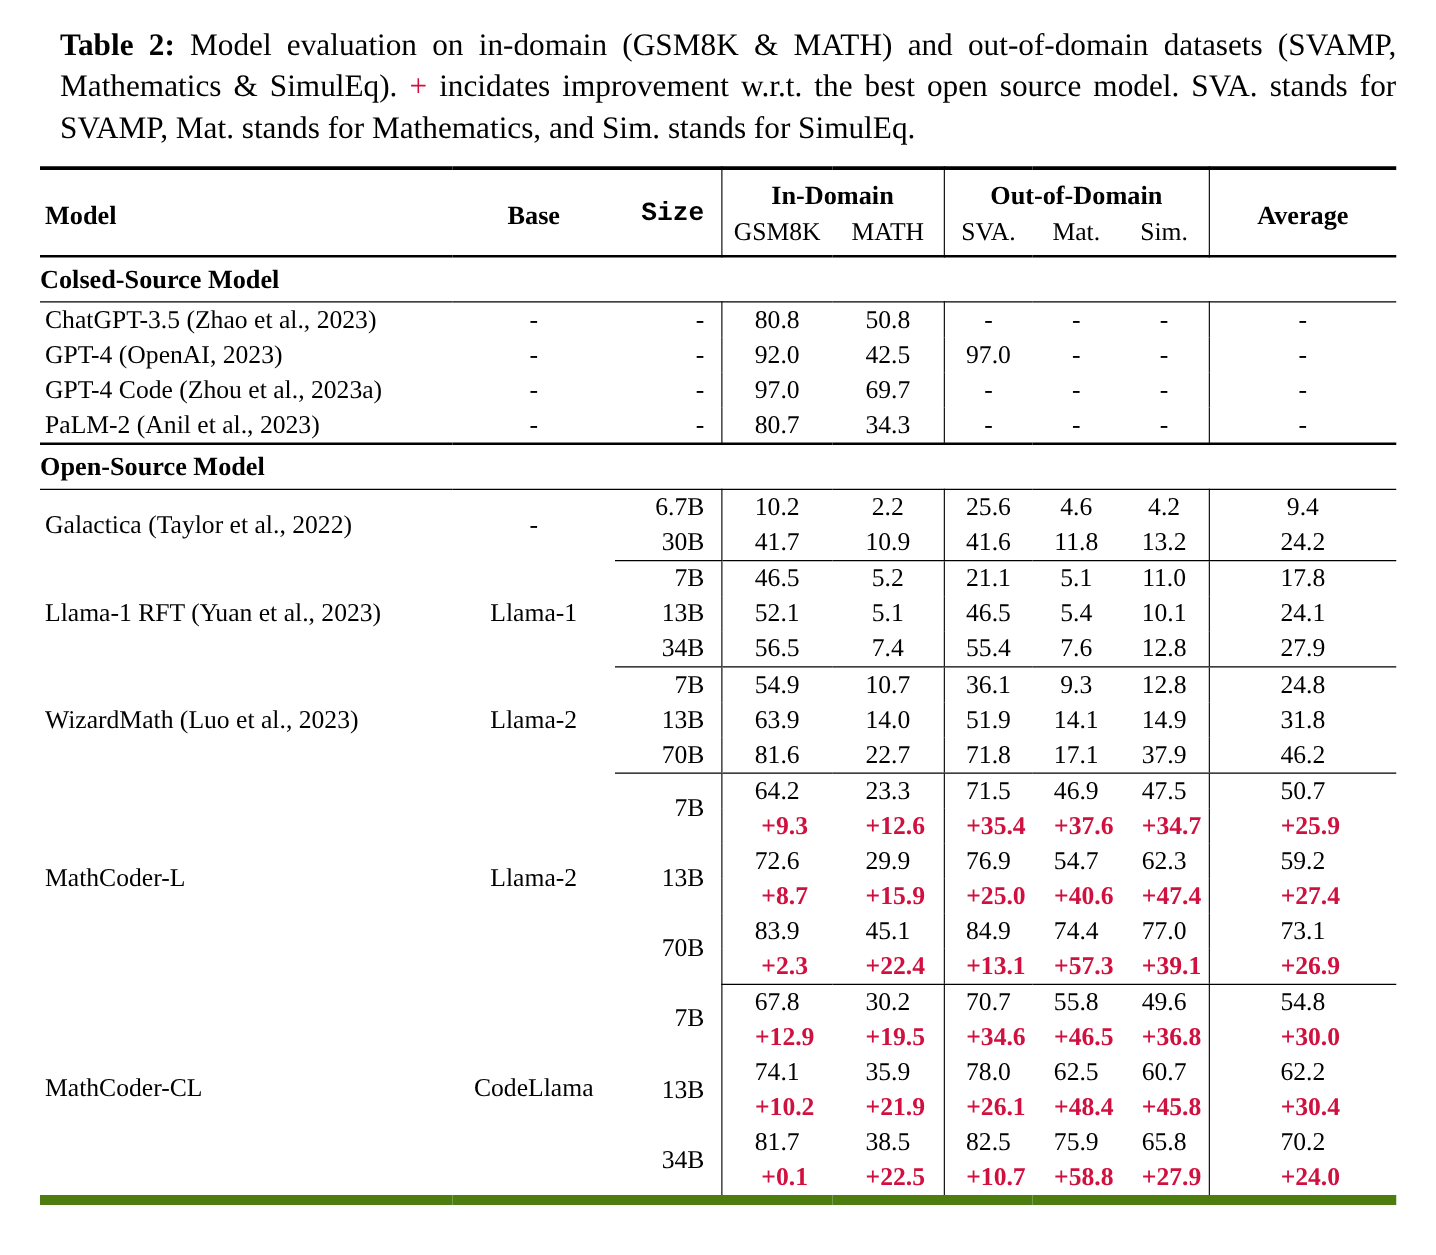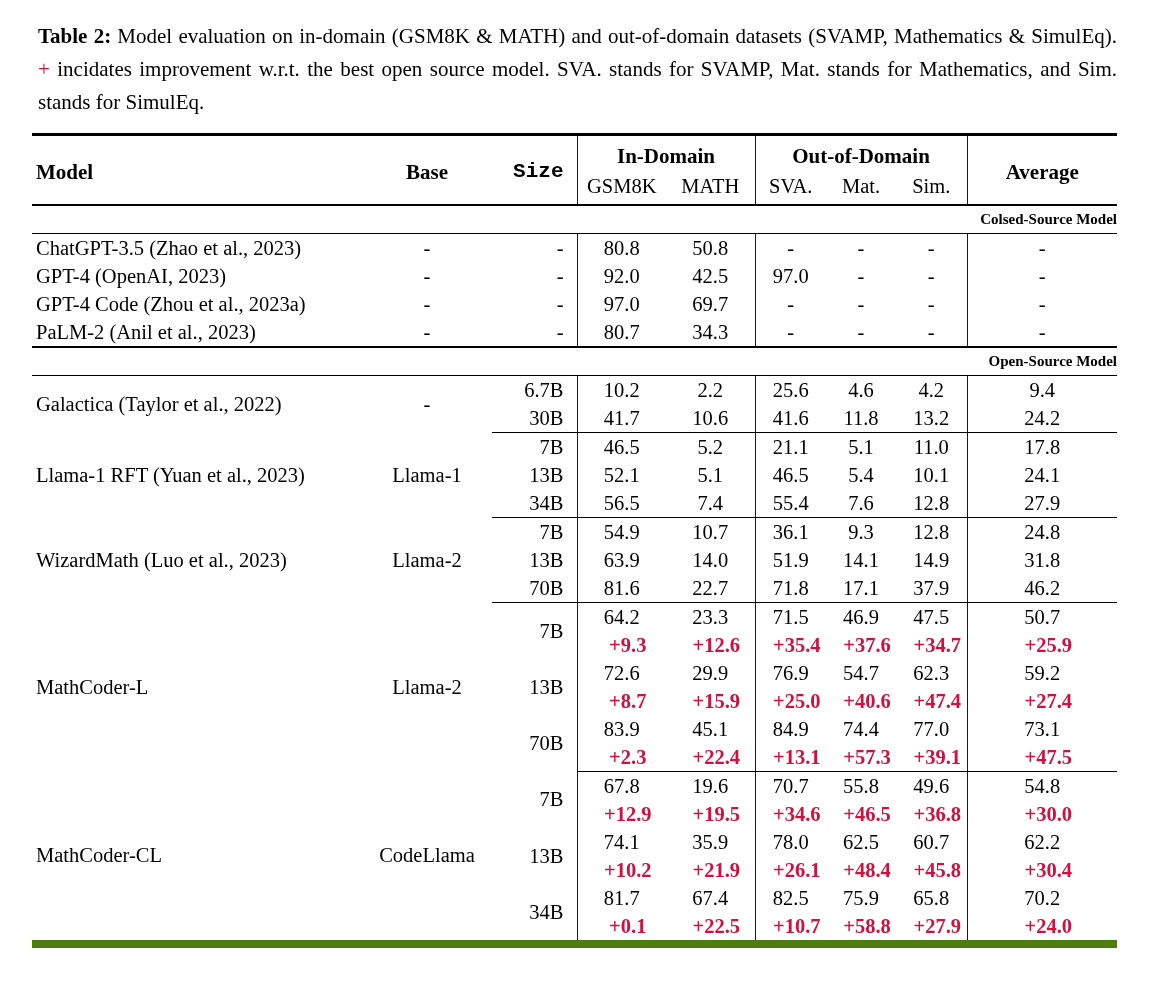--- a/index.html
+++ b/index.html
@@ -6,22 +6,22 @@
   body {
     width: 1149px; height: 1004px;
     font-family: "Liberation Serif", "DejaVu Serif", serif;
     color: #000;
     box-sizing: border-box;
   }
   .page { padding: 20px 32px 0 32px; }
 
   
   .caption {
-    margin: 0 0 14px 6px;
-    font-size: 21px;
+    margin: 0 0 14px 16px;
+    font-size: 25px;
     line-height: 33px;
     text-align: justify;
   }
   .cap-label { font-weight: bold; }
   .red { color: var(--red, #d0113f); }
 
   
   table.results {
     width: 1085px;
     border-collapse: collapse;
@@ -43,21 +43,21 @@
   th, td { padding: 2.5px 2px; vertical-align: middle; }
 
   thead th.h  { font-weight: bold; font-size: 21px; text-align: center; line-height: 26px; padding-top: 7px; }
   thead th.h2 { font-weight: normal; font-size: 20.5px; text-align: center; line-height: 24px; padding-bottom: 6px; }
   thead th.model-col { text-align: left; padding-left: 4px; }
   thead th.size-col  { text-align: right; padding-right: 13px; font-family: Liberation Mono, monospace; }
 
   .vl { border-left: 1.2px solid #1a1a1a; }
 
   td.section-title {
-    text-align: right; font-weight: bold; font-size: 15px;
+    text-align: left; font-weight: bold; font-size: 21px;
     padding: 5px 0;
     border-top: 2px solid #000;
     border-bottom: 1.2px solid #000;
   }
   td.model-col { text-align: left; padding-left: 4px; line-height: 23px; margin-left: 48px; }
   td.base-col  { text-align: center; }
   td.size-col  { text-align: right; padding-right: 13px; }
   td.val       { text-align: center; line-height: 23px; }
   td.imp       { color: var(--red, #d0113f); font-weight: bold; padding-left: 14px; }
   tr.block-end td { border-bottom: 1.2px solid #000; }
@@ -156,21 +156,21 @@
           <td class="val vl">10.2</td>
           <td class="val">2.2</td>
           <td class="val vl">25.6</td>
           <td class="val">4.6</td>
           <td class="val">4.2</td>
           <td class="val vl">9.4</td>
         </tr>
         <tr class="block-end">
           <td class="size-col">30B</td>
           <td class="val vl">41.7</td>
-          <td class="val">10.6</td>
+          <td class="val">10.9</td>
           <td class="val vl">41.6</td>
           <td class="val">11.8</td>
           <td class="val">13.2</td>
           <td class="val vl">24.2</td>
         </tr>
         <tr>
           <td class="model-col" rowspan="3">Llama-1 RFT (Yuan et al., 2023)</td>
           <td class="base-col" rowspan="3">Llama-1</td>
           <td class="size-col">7B</td>
           <td class="val vl">46.5</td>
@@ -271,28 +271,28 @@
           <td class="val">74.4</td>
           <td class="val">77.0</td>
           <td class="val vl">73.1</td>
         </tr>
         <tr class="block-end">
           <td class="val imp vl">+2.3</td>
           <td class="val imp">+22.4</td>
           <td class="val imp vl">+13.1</td>
           <td class="val imp">+57.3</td>
           <td class="val imp">+39.1</td>
-          <td class="val imp vl">+47.5</td>
+          <td class="val imp vl">+26.9</td>
         </tr>
         <tr>
           <td class="model-col" rowspan="6">MathCoder-CL</td>
           <td class="base-col" rowspan="6">CodeLlama</td>
           <td class="size-col" rowspan="2">7B</td>
           <td class="val vl">67.8</td>
-          <td class="val">19.6</td>
+          <td class="val">30.2</td>
           <td class="val vl">70.7</td>
           <td class="val">55.8</td>
           <td class="val">49.6</td>
           <td class="val vl">54.8</td>
         </tr>
         <tr>
           <td class="val imp vl">+12.9</td>
           <td class="val imp">+19.5</td>
           <td class="val imp vl">+34.6</td>
           <td class="val imp">+46.5</td>
@@ -312,21 +312,21 @@
           <td class="val imp vl">+10.2</td>
           <td class="val imp">+21.9</td>
           <td class="val imp vl">+26.1</td>
           <td class="val imp">+48.4</td>
           <td class="val imp">+45.8</td>
           <td class="val imp vl">+30.4</td>
         </tr>
         <tr>
           <td class="size-col" rowspan="2">34B</td>
           <td class="val vl">81.7</td>
-          <td class="val">67.4</td>
+          <td class="val">38.5</td>
           <td class="val vl">82.5</td>
           <td class="val">75.9</td>
           <td class="val">65.8</td>
           <td class="val vl">70.2</td>
         </tr>
         <tr class="block-end">
           <td class="val imp vl">+0.1</td>
           <td class="val imp">+22.5</td>
           <td class="val imp vl">+10.7</td>
           <td class="val imp">+58.8</td>

